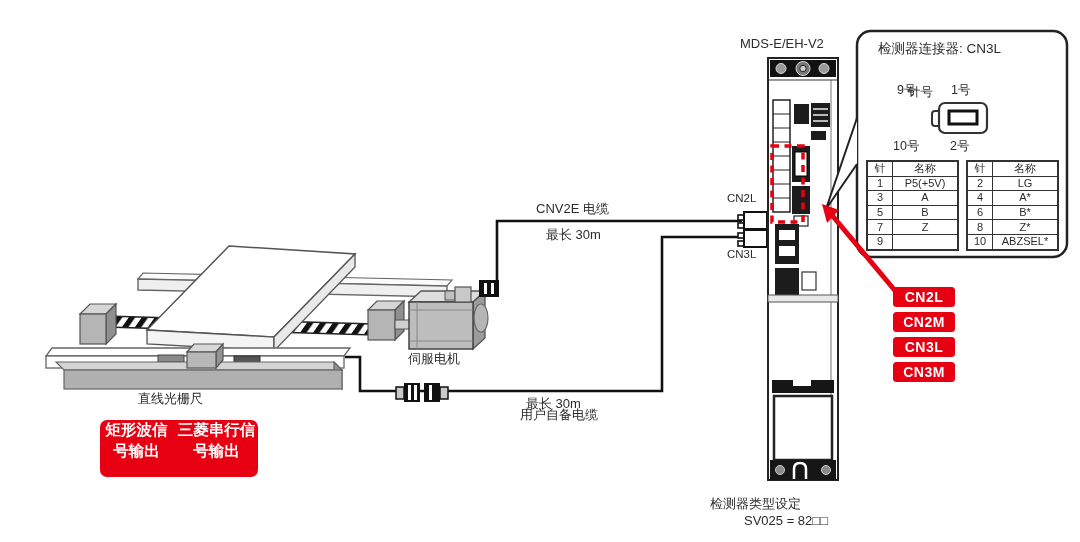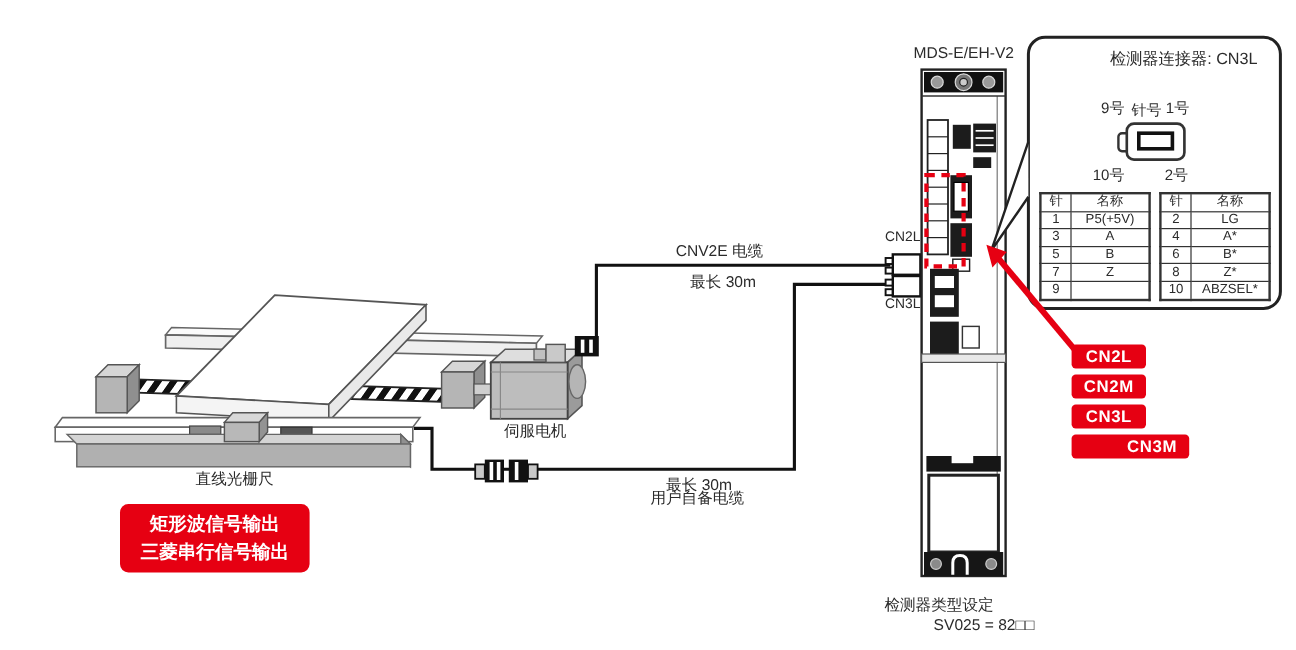--- a/index.html
+++ b/index.html
@@ -1,26 +1,26 @@
 <!DOCTYPE html>
 <html><head>
 <meta charset="utf-8">
 <style>
   html,body{margin:0;padding:0;background:#fff;}
   .canvas{position:relative;width:1080px;height:542px;background:#fff;overflow:hidden;
           font-family:"Liberation Sans","DejaVu Sans",sans-serif;color:#2b2b2b;}
   .art{position:absolute;left:0;top:0;z-index:1;}
-  .lbl{position:absolute;z-index:3;font-size:13px;color:#2b2b2b;text-align:right;line-height:1.15;white-space:nowrap;}
+  .lbl{position:absolute;z-index:3;font-size:13px;color:#2b2b2b;text-align:left;line-height:1.15;white-space:nowrap;}
   .lbl.small{font-size:11.5px;}
   .lbl.mid{font-size:12.5px;}
   .redtag{position:absolute;z-index:4;width:62px;height:20px;background:#e60012;border-radius:3.5px;
           color:#fff;font-size:14px;font-weight:bold;text-align:center;line-height:20px;letter-spacing:.5px;}
   .signalbox{position:absolute;z-index:4;left:100px;top:420px;width:158px;height:57px;background:#e60012;
           border-radius:7px;color:#fff;font-size:15.5px;font-weight:bold;text-align:center;
-          display:flex;flex-direction:column;justify-content:center;gap:2px;}
+          display:flex;flex-direction:row;justify-content:center;gap:2px;}
   table.pins{position:absolute;z-index:3;border-collapse:collapse;background:#fff;border:2px solid #333;}
   table.pins td{border:1.2px solid #333;font-size:11px;text-align:center;padding:0;height:13.6px;line-height:1;}
   table.pins .c-pin{width:24px;}
   table.pins .c-name{width:64px;}
   table.pins tr.hdr td{font-size:11px;}
 </style>
 </head>
 <body>
 
 <div class="canvas">
@@ -190,21 +190,21 @@
 <div class="lbl" style="left:138px;top:392px;width:90px;">直线光栅尺</div>
 
 <div class="signalbox">
   <span>矩形波信号输出</span>
   <span>三菱串行信号输出</span>
 </div>
 
 <div class="redtag" style="left:893px;top:287px;">CN2L</div>
 <div class="redtag" style="left:893px;top:312px;">CN2M</div>
 <div class="redtag" style="left:893px;top:337px;">CN3L</div>
-<div class="redtag" style="left:893px;top:362px;padding-left:36px;">CN3M</div>
+<div class="redtag" style="left:893px;top:362px;">CN3M</div>
 
 <div class="lbl" style="left:710px;top:497px;width:118px;">检测器类型设定</div>
 <div class="lbl" style="left:744px;top:514px;width:118px;">SV025 = 82□□</div>
 
 <div class="lbl" style="left:878px;top:41px;width:170px;font-size:13.5px;">检测器连接器: CN3L</div>
 <div class="lbl mid" style="left:908px;top:62px;width:60px;margin-top:23px;">针号</div>
 <div class="lbl mid" style="left:897px;top:83px;width:40px;">9号</div>
 <div class="lbl mid" style="left:951px;top:83px;width:40px;">1号</div>
 <div class="lbl mid" style="left:893px;top:139px;width:44px;">10号</div>
 <div class="lbl mid" style="left:950px;top:139px;width:40px;">2号</div>

